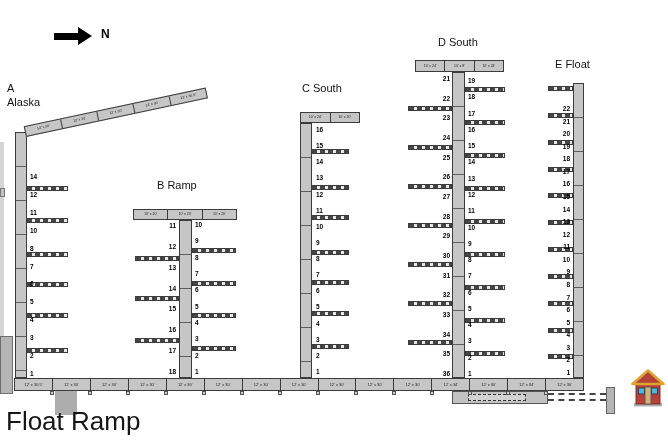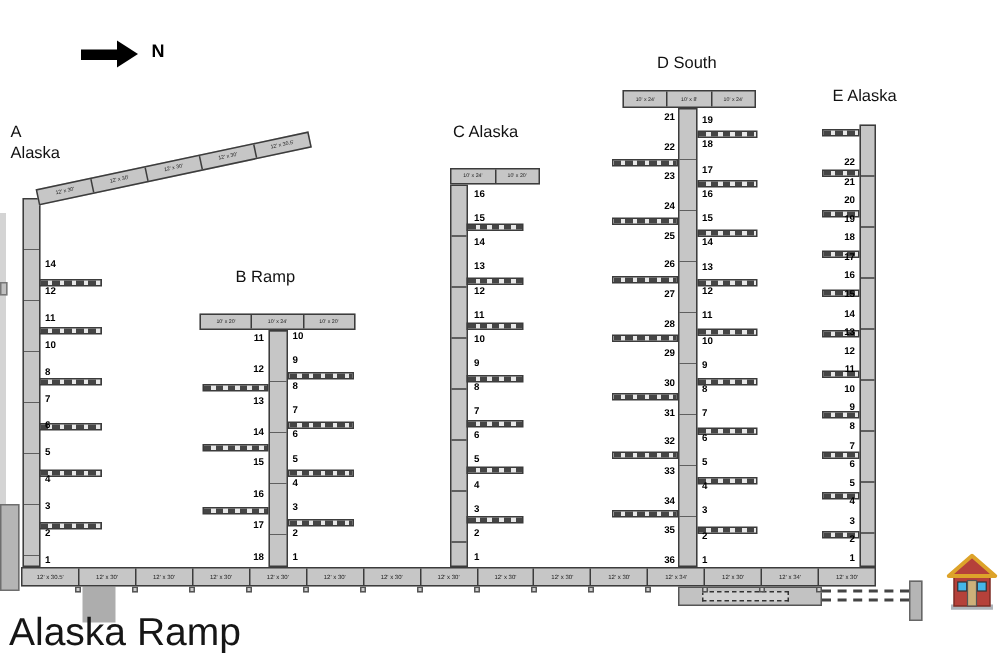--- a/index.html
+++ b/index.html
@@ -47,31 +47,31 @@
 <div id="canvas">
 
   <div>
     <div id="arrow-shaft"></div>
     <div id="arrow-head"></div>
     <span id="north-label">N</span>
   </div>
 
   <div class="flabel" style="left:7px;top:82px;width:32px;">A Alaska</div>
   <div class="flabel" style="left:157px;top:179px;">B Ramp</div>
-  <div class="flabel" style="left:302px;top:82px;">C Alaska</div>
+  <div class="flabel" style="left:302px;top:82px;">C South</div>
   <div class="flabel" style="left:438px;top:36px;">D South</div>
-  <div class="flabel" style="left:555px;top:58px;">E Alaska</div>
+  <div class="flabel" style="left:555px;top:58px;">E Float</div>
 
   <div id="seawall"></div>
   <div id="seawall-block"></div>
   <div id="shore-platform"></div>
   <div id="ramp"></div>
   <div id="a-dashed"></div>
 
-  <span id="south-ramp">Alaska Ramp</span>
+  <span id="south-ramp">Float Ramp</span>
 
   <div id="subfloat"></div>
   <div id="subfloat-grid"></div>
   <div id="dash-top" class="dashline"></div>
   <div id="dash-bottom" class="dashline"></div>
   <div id="dash-end"></div>
 
   <svg id="house" width="38" height="40" viewBox="0 0 38 40">
     <rect x="5" y="35" width="28" height="3.5" fill="#aeb4ba"></rect>
     <rect x="7" y="15" width="24" height="21" fill="#b5413a" stroke="#7e2d24" stroke-width="1"></rect>

